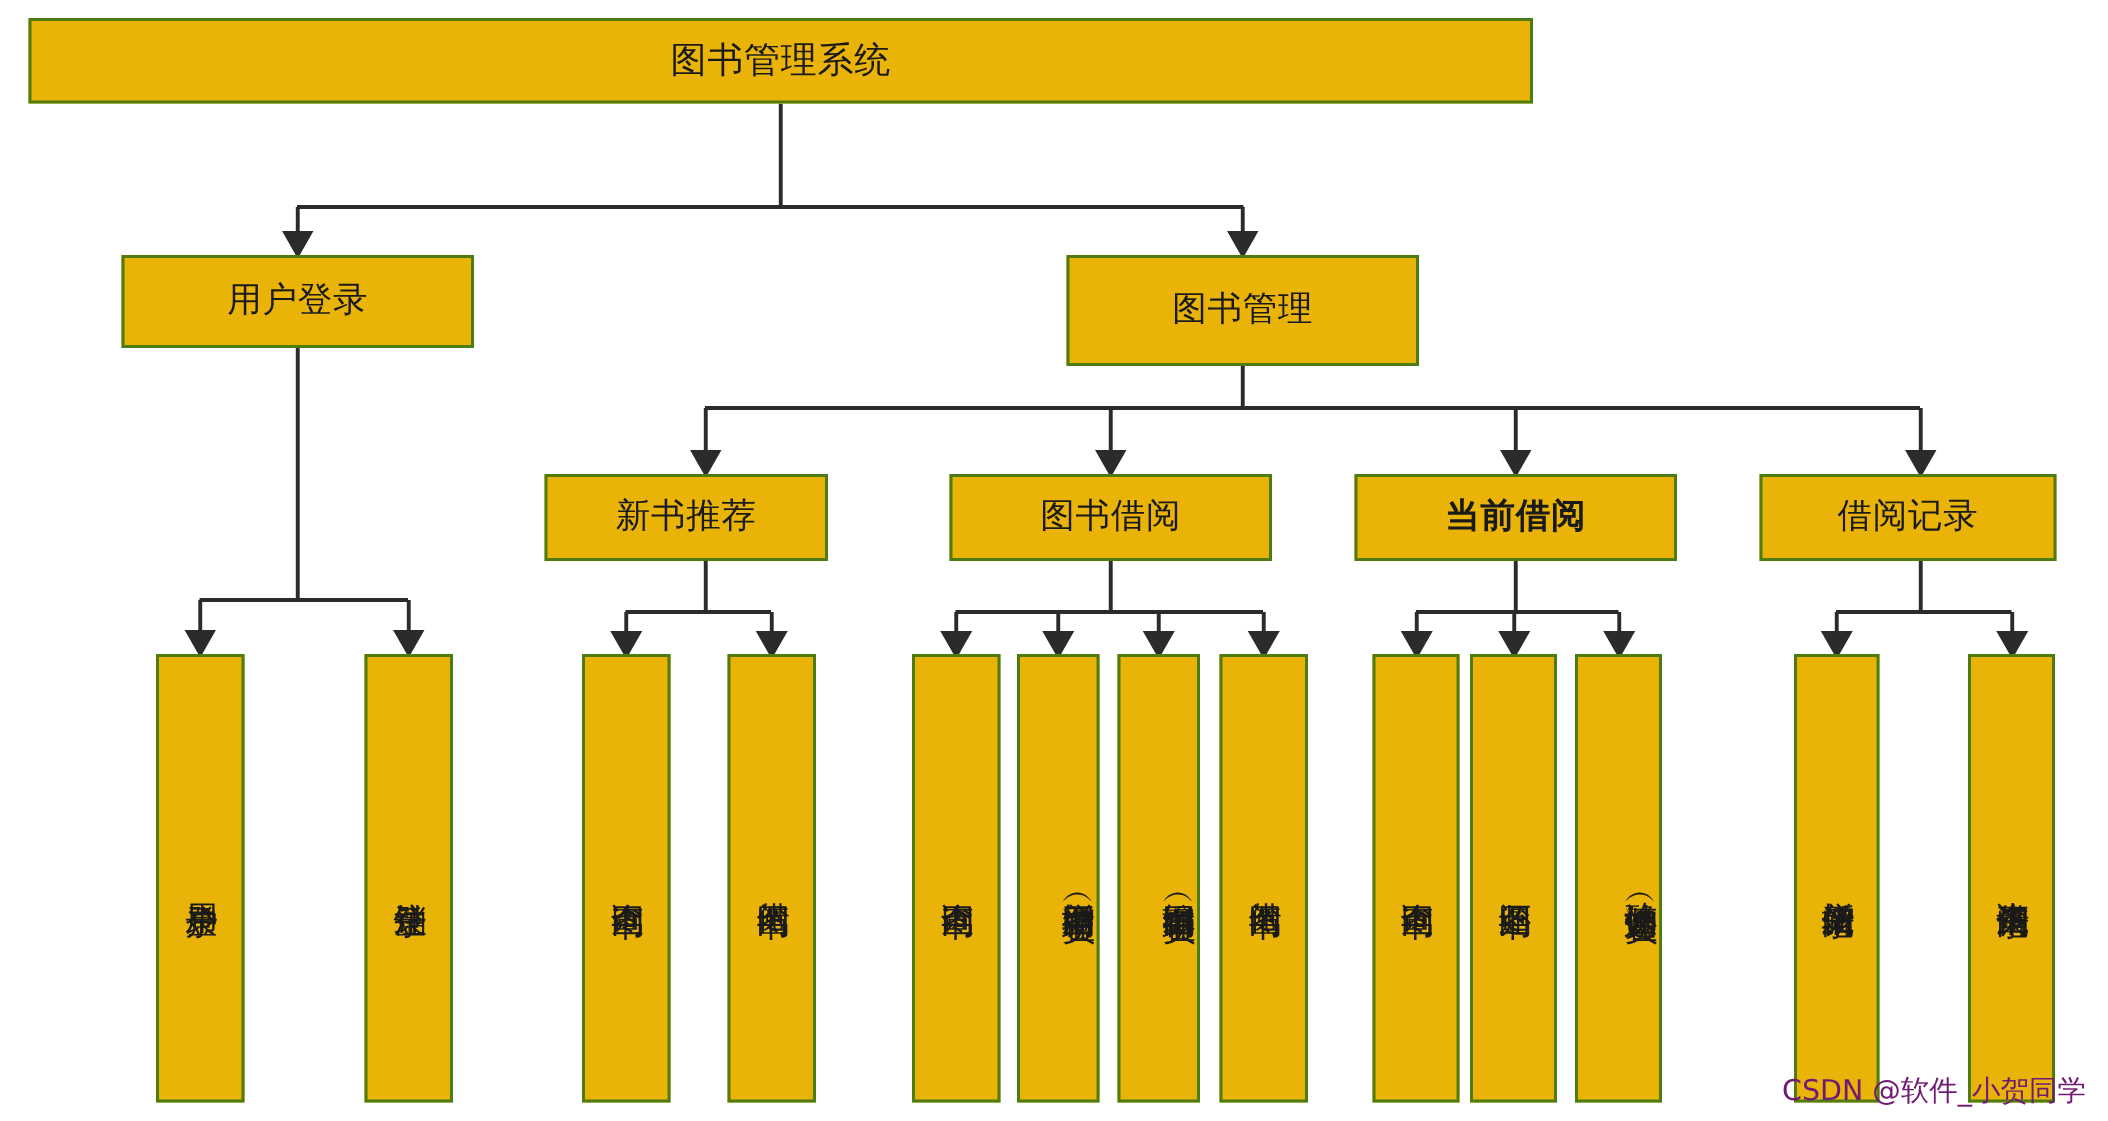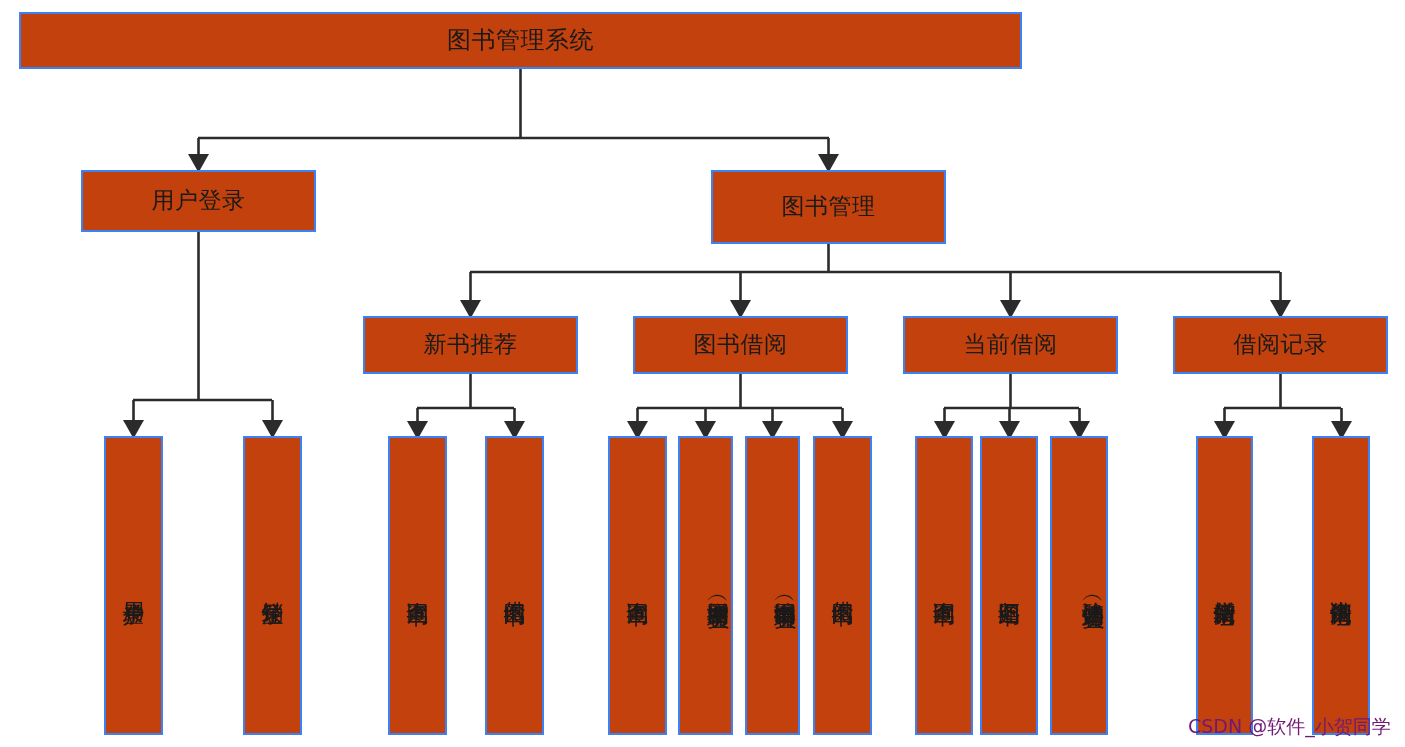--- a/index.html
+++ b/index.html
@@ -13,22 +13,22 @@
   #canvas {
     position: relative;
     width: 1405px;
     height: 747px;
     background: #ffffff;
     overflow: hidden;
   }
   .node {
     position: absolute;
     box-sizing: border-box;
-    border: 2px solid #3b82f6;
-    background: #c2410c;
+    border: 2px solid #4d7c0f;
+    background: #eab308;
     display: flex;
     align-items: center;
     justify-content: center;
     color: #1a1a1a;
     line-height: 1.18;
     text-align: left;
   }
   .node.horiz {
     font-size: 23px;
     letter-spacing: 0.5px;
@@ -120,24 +120,24 @@
       <path d="M1224.5,408 L1224.5,429" marker-end="url(#arrow)"></path>
       <path d="M1341.5,408 L1341.5,429" marker-end="url(#arrow)"></path>
     </g>
   </svg>
 
   <div class="node horiz title" style="left:19px;top:12px;width:1003px;height:57px;">图书管理系统</div>
 
   <div class="node horiz" style="left:81px;top:170px;width:235px;height:62px;">用户登录</div>
   <div class="node horiz" style="left:711px;top:170px;width:235px;height:74px;">图书管理</div>
 
-  <div class="node horiz" style="left:363px;top:316px;width:215px;height:58px;">新书推荐</div>
+  <div class="node horiz" style="left:363px;top:316px;width:189px;height:58px;">新书推荐</div>
   <div class="node horiz" style="left:633px;top:316px;width:215px;height:58px;">图书借阅</div>
-  <div class="node horiz" style="left:903px;top:316px;width:215px;height:58px;">当前借阅</div>
-  <div class="node horiz" style="left:1173px;top:316px;width:215px;height:58px;">借阅记录</div>
+  <div class="node horiz" style="left:903px;top:316px;width:215px;height:58px;font-weight:bold;">当前借阅</div>
+  <div class="node horiz" style="left:1173px;top:316px;width:198px;height:58px;">借阅记录</div>
 
   <div class="node vert mid" style="left:104px;top:436px;width:59px;height:299px;">用户登录</div>
   <div class="node vert mid" style="left:243px;top:436px;width:59px;height:299px;">注销登录</div>
 
   <div class="node vert mid" style="left:388px;top:436px;width:59px;height:299px;">查询图书</div>
   <div class="node vert mid" style="left:485px;top:436px;width:59px;height:299px;">借阅图书</div>
 
   <div class="node vert mid" style="left:608px;top:436px;width:59px;height:299px;">查询图书</div>
   <div class="node vert" style="left:678px;top:436px;width:55px;height:299px;">新增图书（管理员）</div>
   <div class="node vert" style="left:745px;top:436px;width:55px;height:299px;">编辑图书（管理员）</div>

